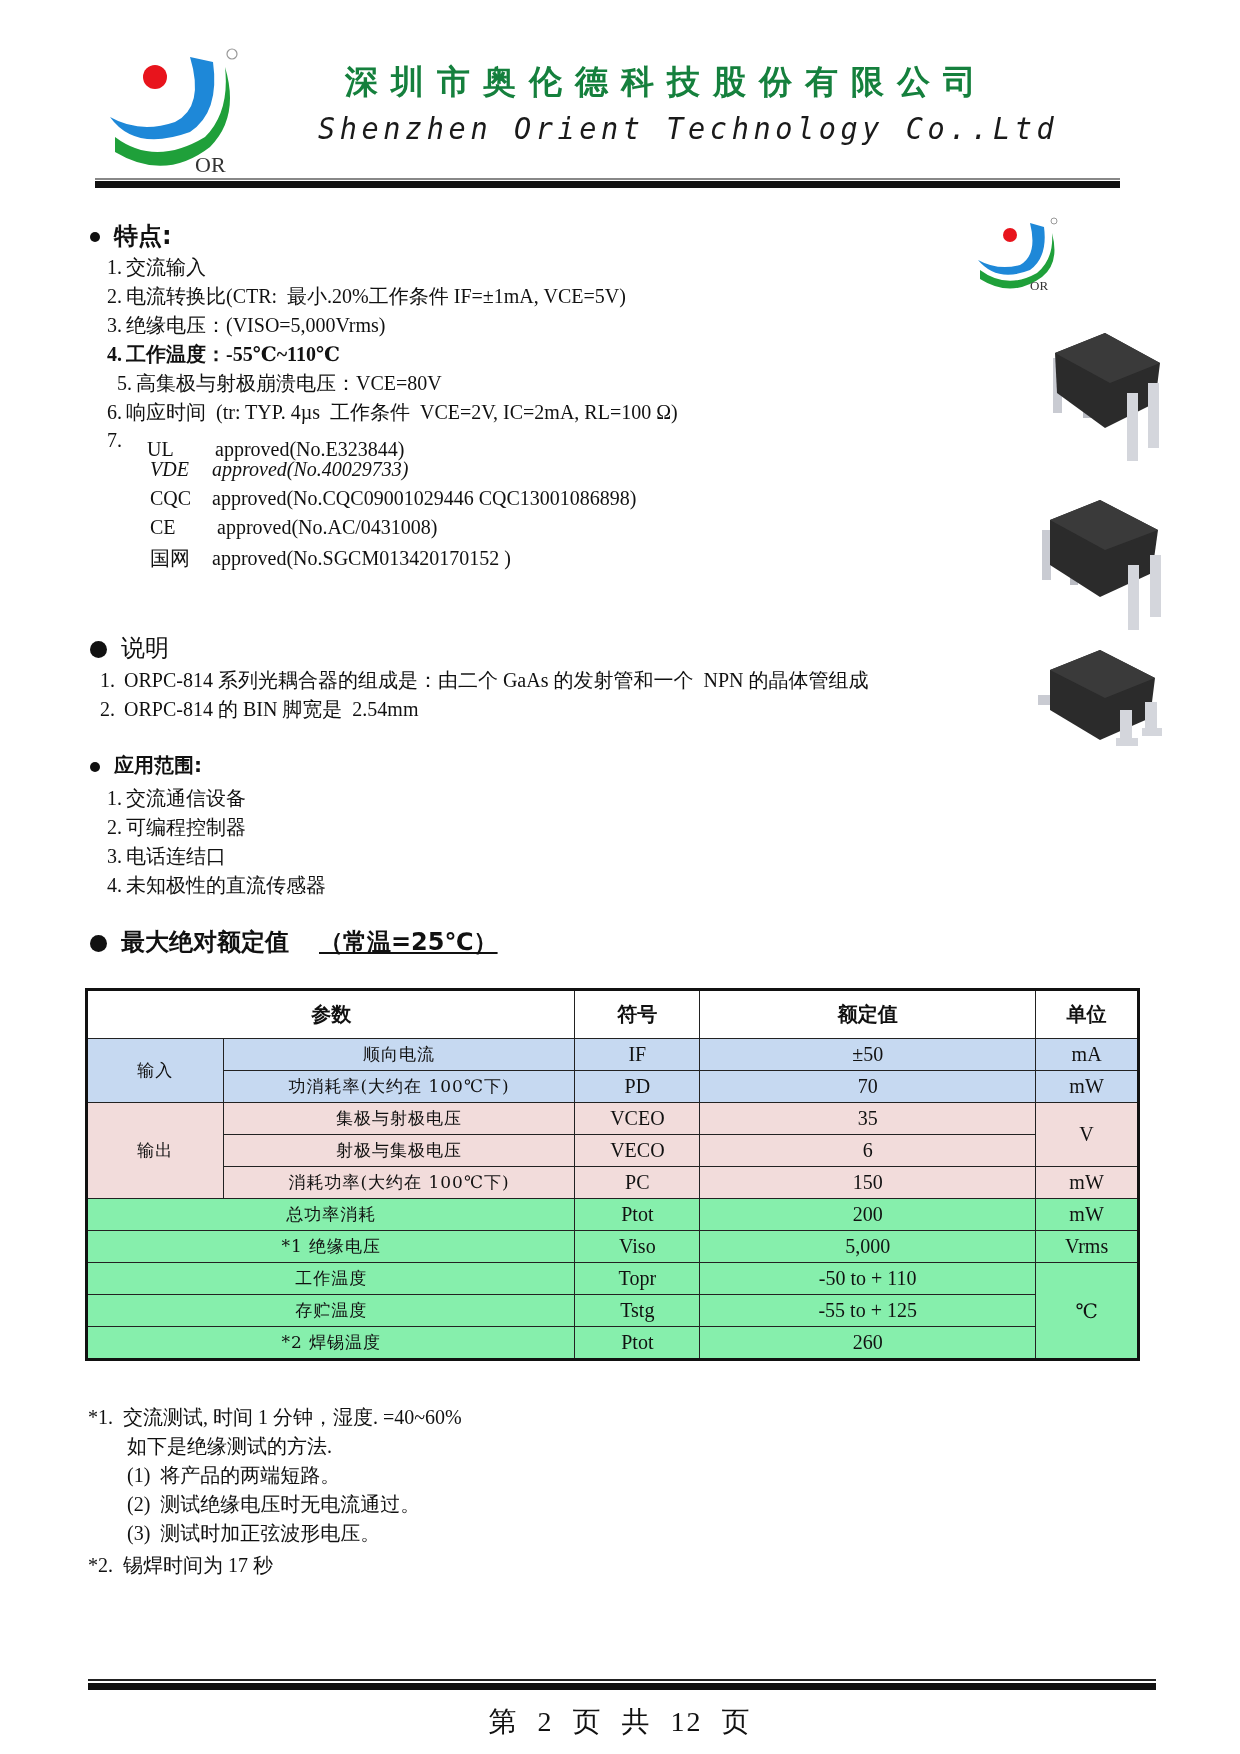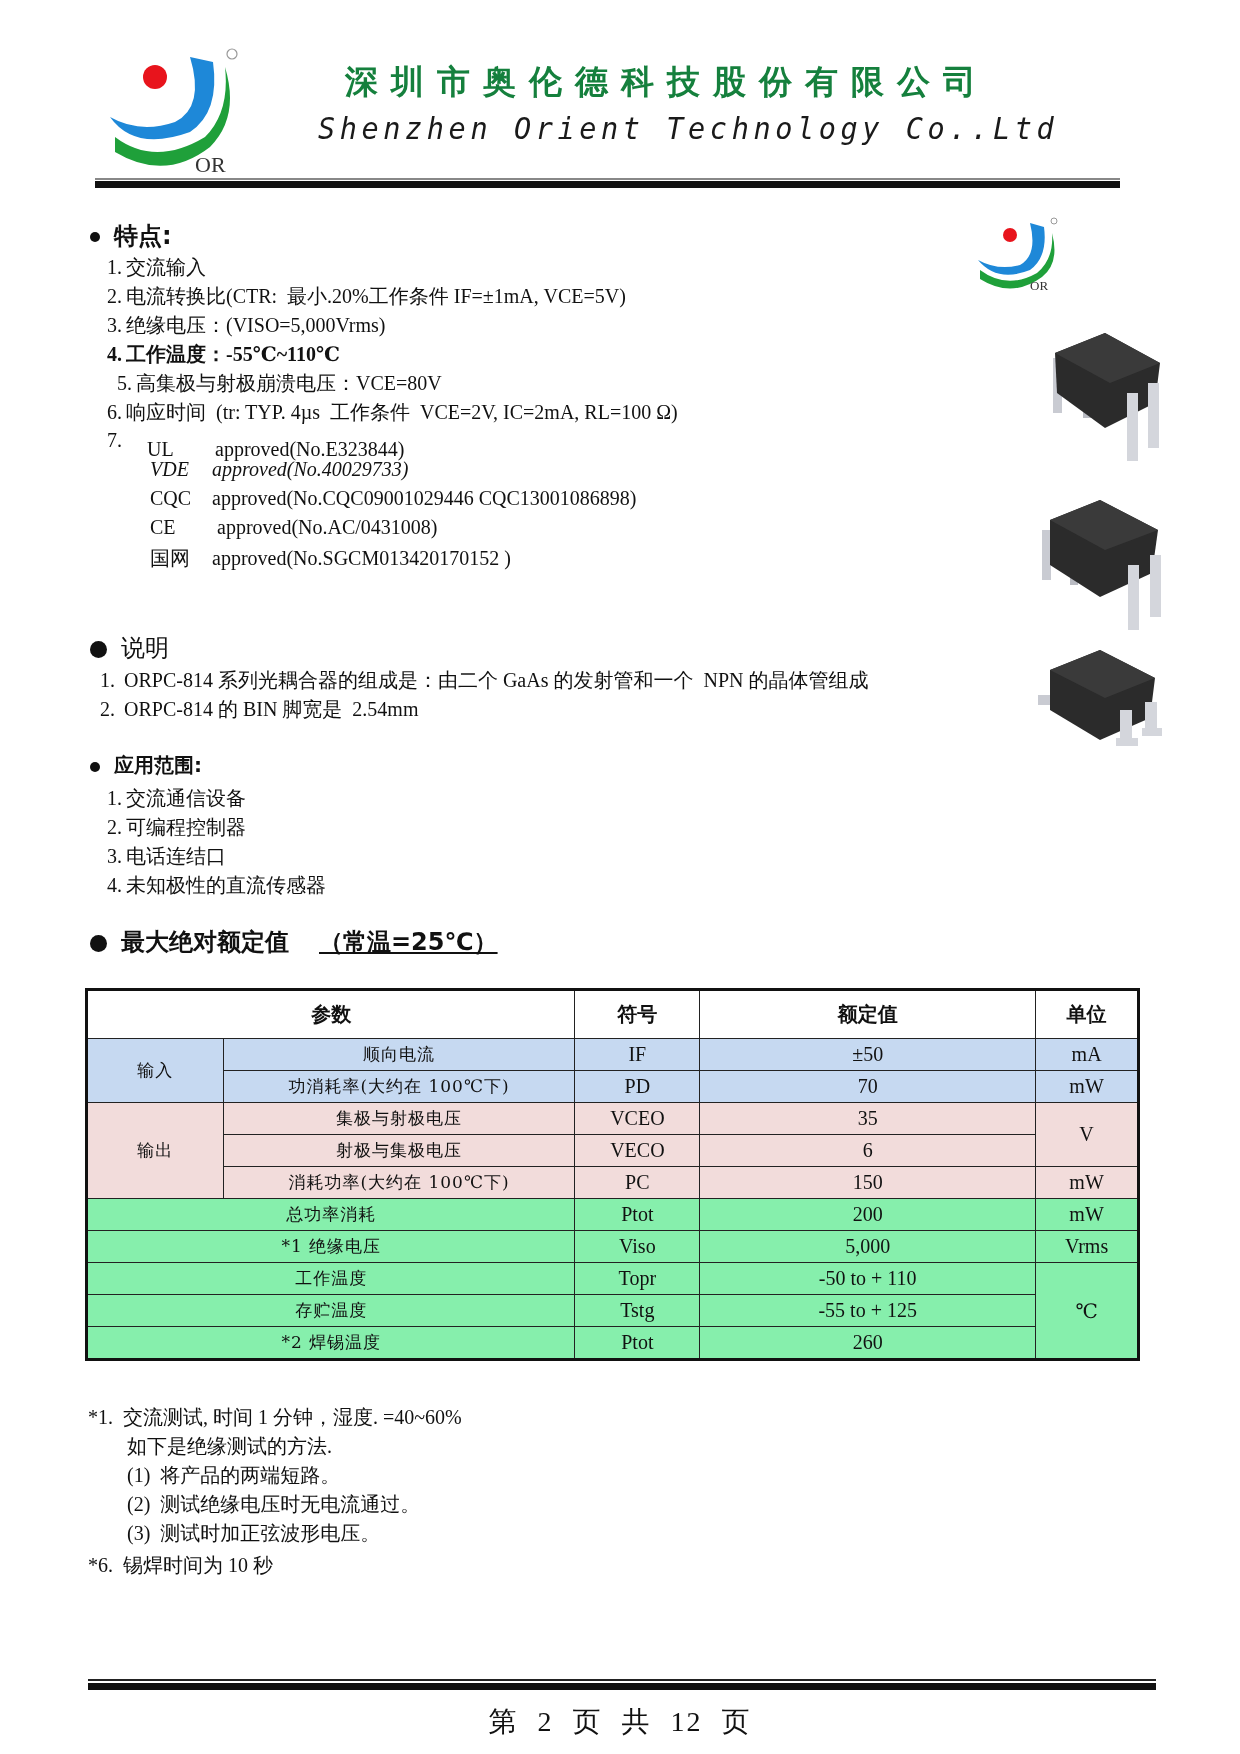--- a/index.html
+++ b/index.html
@@ -216,20 +216,20 @@
   </tr>
 </tbody>
   </table>
 
 <div>
   <div class="fn" style="left:88px;top:1404px;">*1.  交流测试, 时间 1 分钟，湿度. =40~60%</div>
   <div class="fn" style="left:127px;top:1433px;">如下是绝缘测试的方法.</div>
   <div class="fn" style="left:127px;top:1462px;">(1)  将产品的两端短路。</div>
   <div class="fn" style="left:127px;top:1491px;">(2)  测试绝缘电压时无电流通过。</div>
   <div class="fn" style="left:127px;top:1520px;">(3)  测试时加正弦波形电压。</div>
-  <div class="fn" style="left:88px;top:1552px;">*6.  锡焊时间为 10 秒</div>
+  <div class="fn" style="left:88px;top:1552px;">*2.  锡焊时间为 17 秒</div>
 </div>
 
 <div>
   <div class="ftr-rule-thin"></div>
   <div class="ftr-rule"></div>
   <div class="ftr-page">第 2 页 共 12 页</div>
 </div>
 
 </body></html>

